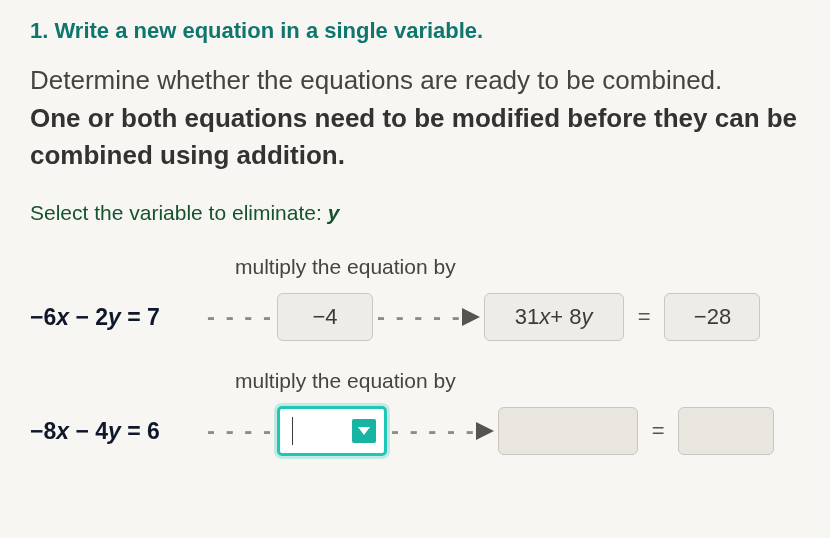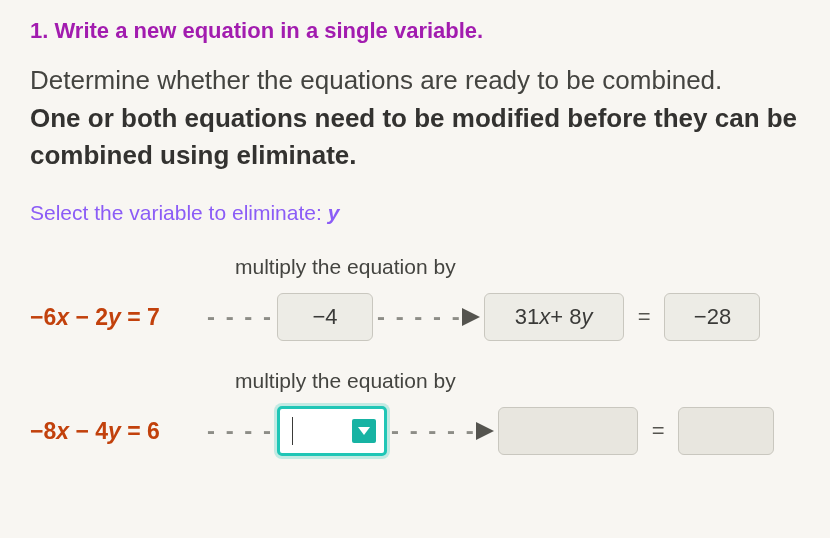--- a/index.html
+++ b/index.html
@@ -8,53 +8,53 @@
       background: #f8f6f2;
       width: 830px;
       height: 538px;
       padding: 18px 30px 10px 30px;
       color: #3a3a38;
       overflow: hidden;
     }
     .step-title {
       font-size: 22px;
       font-weight: 700;
-      color: #a21caf;
+      color: #0f766e;
       margin-bottom: 18px;
     }
     .instruction {
       font-size: 26px;
       line-height: 1.45;
       color: #444440;
       margin-bottom: 26px;
     }
     .instruction .bold { font-weight: 700; color: #333230; margin-top: 21px; }
     .select-var {
       font-size: 21px;
-      color: #8b5cf6;
+      color: #14532d;
       margin-bottom: 30px;
     }
     .select-var .yvar { font-weight: 700; font-style: italic; }
     .rowwrap { margin-left: 0; }
     .mult-label {
       font-size: 21px;
       color: #444440;
       margin-left: 205px;
       margin-bottom: 10px;
     }
     .eqrow {
       display: flex;
       align-items: center;
       height: 56px;
       margin-bottom: 24px;
     }
     .lhs {
       font-size: 23px;
       font-weight: 600;
-      color: #c2410c;
+      color: #0f172a;
       width: 175px;
       white-space: nowrap;
     }
     .lhs .var { font-style: italic; }
     .dashes-short {
       color: #8d8d87;
       font-size: 24px;
       letter-spacing: 2px;
       font-weight: 700;
       padding: 0 4px 0 2px;
@@ -138,21 +138,21 @@
 <body>
 
 <div class="step-title">
   <span>1.</span>
   <span>Write a new equation in a single variable.</span>
 </div>
 
 <div class="instruction">
   <span>Determine whether the equations are ready to be combined.</span><br>
   <span class="bold">One or both equations need to be modified before they can be</span><br>
-  <span class="bold">combined using eliminate.</span>
+  <span class="bold">combined using addition.</span>
 </div>
 
 <div class="select-var">
   <span>Select the variable to eliminate:</span>
   <span class="yvar">y</span>
 </div>
 
 <div class="rowwrap">
   <div class="mult-label">multiply the equation by</div>
   <div class="eqrow">

